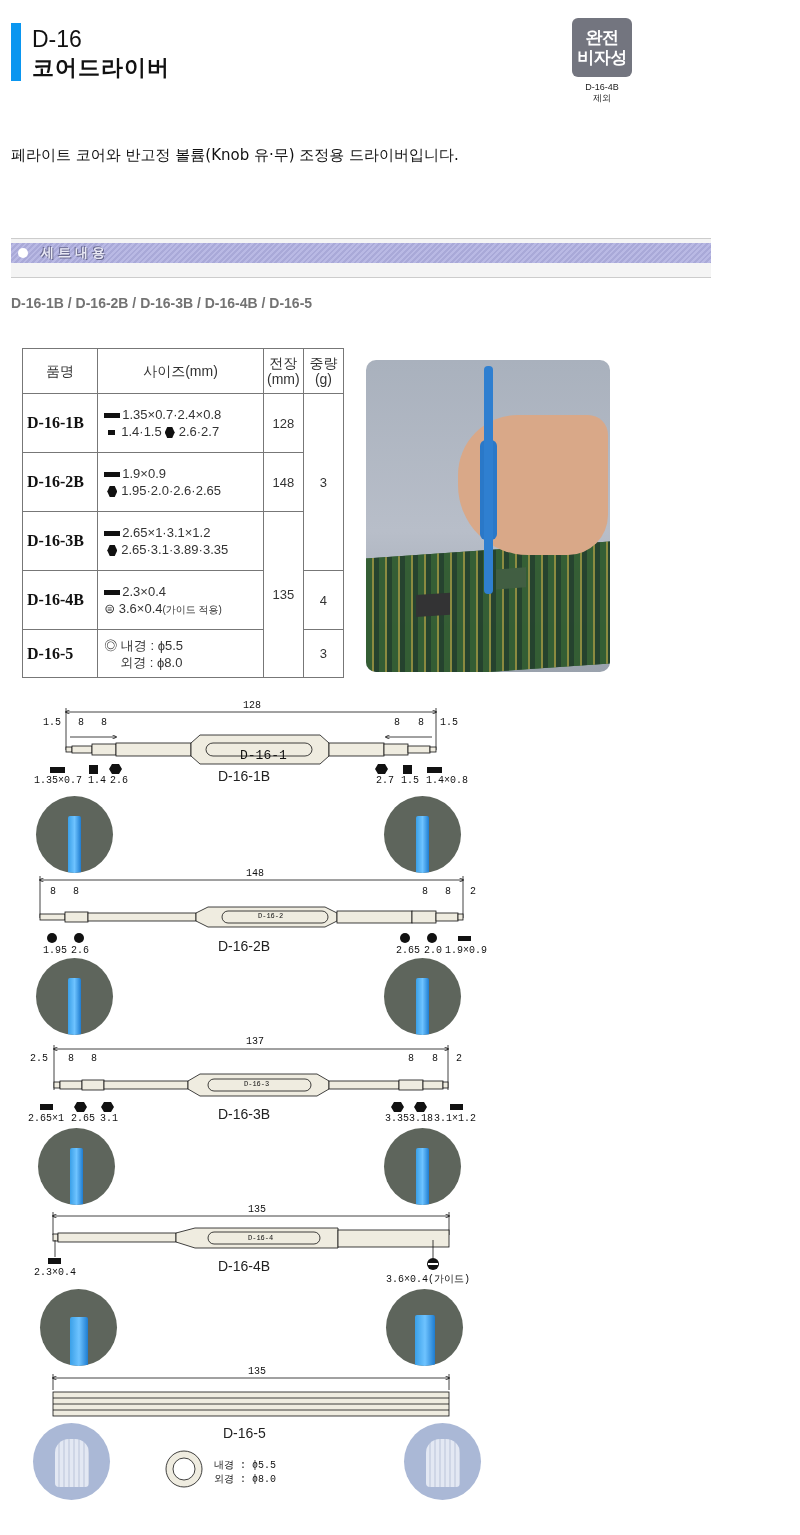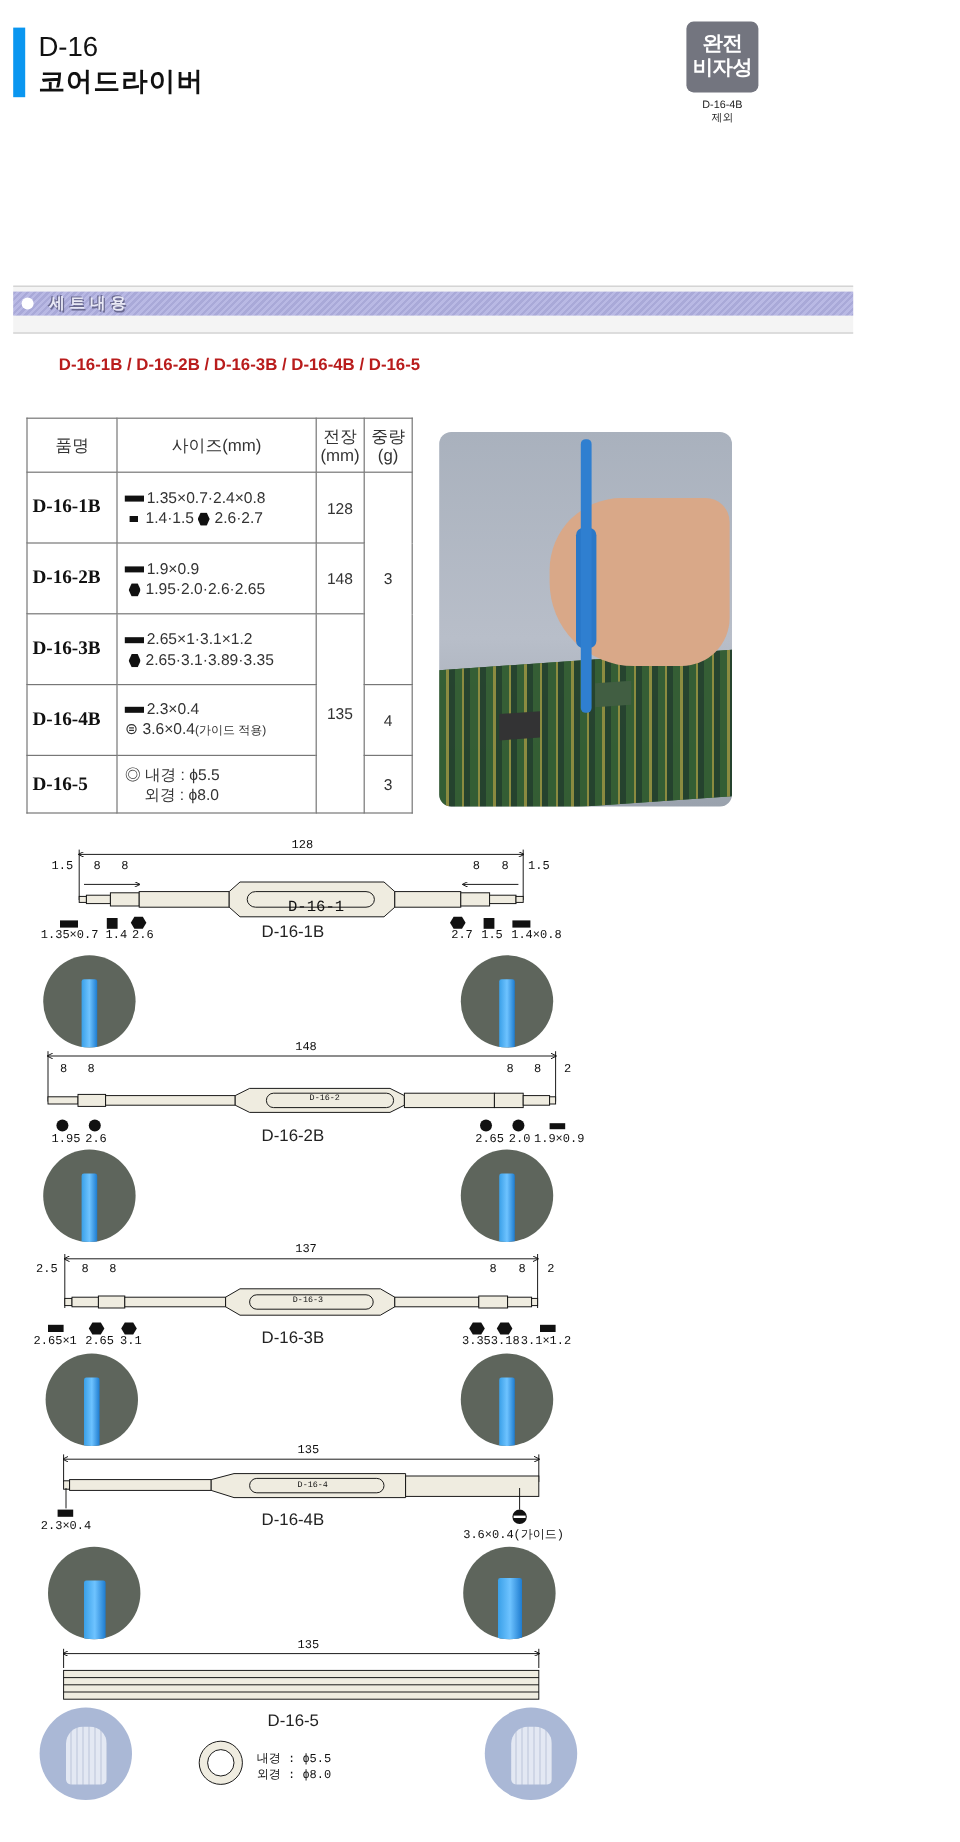--- a/index.html
+++ b/index.html
@@ -8,21 +8,21 @@
   .title-bar { left: 11px; top: 23px; width: 10px; height: 58px; background: #0a96f0; }
   .title-code { left: 32px; top: 26px; font-family: "Liberation Sans", sans-serif; font-size: 23px; color: #111; }
   .title-name { left: 32px; top: 53px; font-size: 22px; font-weight: bold; color: #111; letter-spacing: 1px; }
   .badge { left: 572px; top: 18px; width: 60px; height: 59px; background: #73757f; border-radius: 6px; color: #fff; font-weight: bold; font-size: 17px; line-height: 20px; text-align: center; padding-top: 9px; letter-spacing: -0.5px; }
   .badge-note { left: 572px; top: 82px; width: 60px; text-align: center; font-size: 9px; line-height: 11px; color: #222; font-family: "Liberation Sans", sans-serif; }
   .desc { left: 11px; top: 143px; font-size: 15px; line-height: 24px; color: #111; }
   .section-head { left: 11px; top: 238px; width: 700px; height: 40px; border-top: 1px solid #ccc; border-bottom: 1px solid #ccc; background: #f4f4f4; }
   .section-inner { position: absolute; left: 0; top: 4px; width: 700px; height: 20px; background: repeating-linear-gradient(135deg, #a9a9d8 0, #a9a9d8 2px, #b9b9e4 2px, #b9b9e4 4px); }
   .section-dot { position: absolute; left: 7px; top: 5px; width: 10px; height: 10px; border-radius: 50%; background: #fff; }
   .section-label { position: absolute; left: 30px; top: 1px; font-size: 13px; font-weight: bold; color: #e8e8f4; text-shadow: 1px 1px 0 #6a6a90, -1px -1px 0 #6a6a90; letter-spacing: 4px; }
-  .models-line { left: 11px; top: 295px; font-family: "Liberation Sans", sans-serif; font-weight: bold; font-size: 14px; color: #b91c1c; margin-left: 38px; }
+  .models-line { left: 11px; top: 295px; font-family: "Liberation Sans", sans-serif; font-weight: bold; font-size: 14px; color: #737373; }
   table.spec { position: absolute; left: 22px; top: 348px; border-collapse: collapse; width: 322px; font-family: "Liberation Sans", sans-serif; }
   table.spec td, table.spec th { border: 1px solid #777; font-weight: normal; font-size: 13px; color: #333; }
   table.spec th { height: 45px; font-size: 14px; line-height: 16px; background: #fff; }
   table.spec td.name { font-family: "Liberation Serif", serif; font-weight: bold; font-size: 16px; padding-left: 4px; color: #111; width: 75px; }
   table.spec td.size { padding-left: 6px; font-size: 13px; line-height: 17px; width: 165px; }
   table.spec td.num { text-align: center; width: 40px; }
   table.spec tr.r { height: 59px; }
   table.spec tr.r5 { height: 48px; }
   .blk { display: inline-block; width: 16px; height: 5px; background: #111; vertical-align: middle; margin-right: 2px; }
   .sq { display: inline-block; width: 7px; height: 5px; background: #111; vertical-align: middle; margin: 0 6px 0 4px; }
@@ -51,20 +51,21 @@
 <div class="abs badge">
   <div>완전</div>
   <div>비자성</div>
 </div>
 <div class="abs badge-note">
   <div>D-16-4B</div>
   <div>제외</div>
 </div>
 
 <div class="abs desc">
+  <div>페라이트 코어와 반고정 볼륨(Knob 유·무) 조정용 드라이버입니다.</div>
 </div>
 
 <div class="abs section-head">
   <div class="section-inner">
     <span class="section-dot"></span>
     <span class="section-label">세트내용</span>
   </div>
 </div>
 
 <div class="abs models-line">D-16-1B / D-16-2B / D-16-3B / D-16-4B / D-16-5</div>

